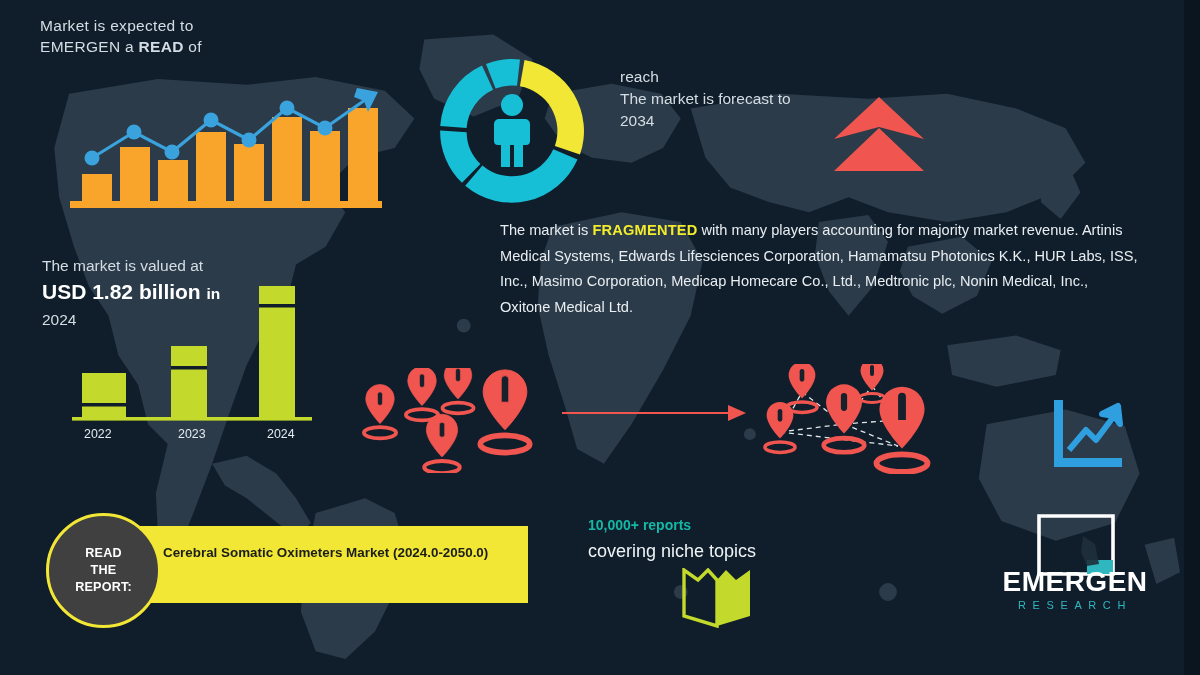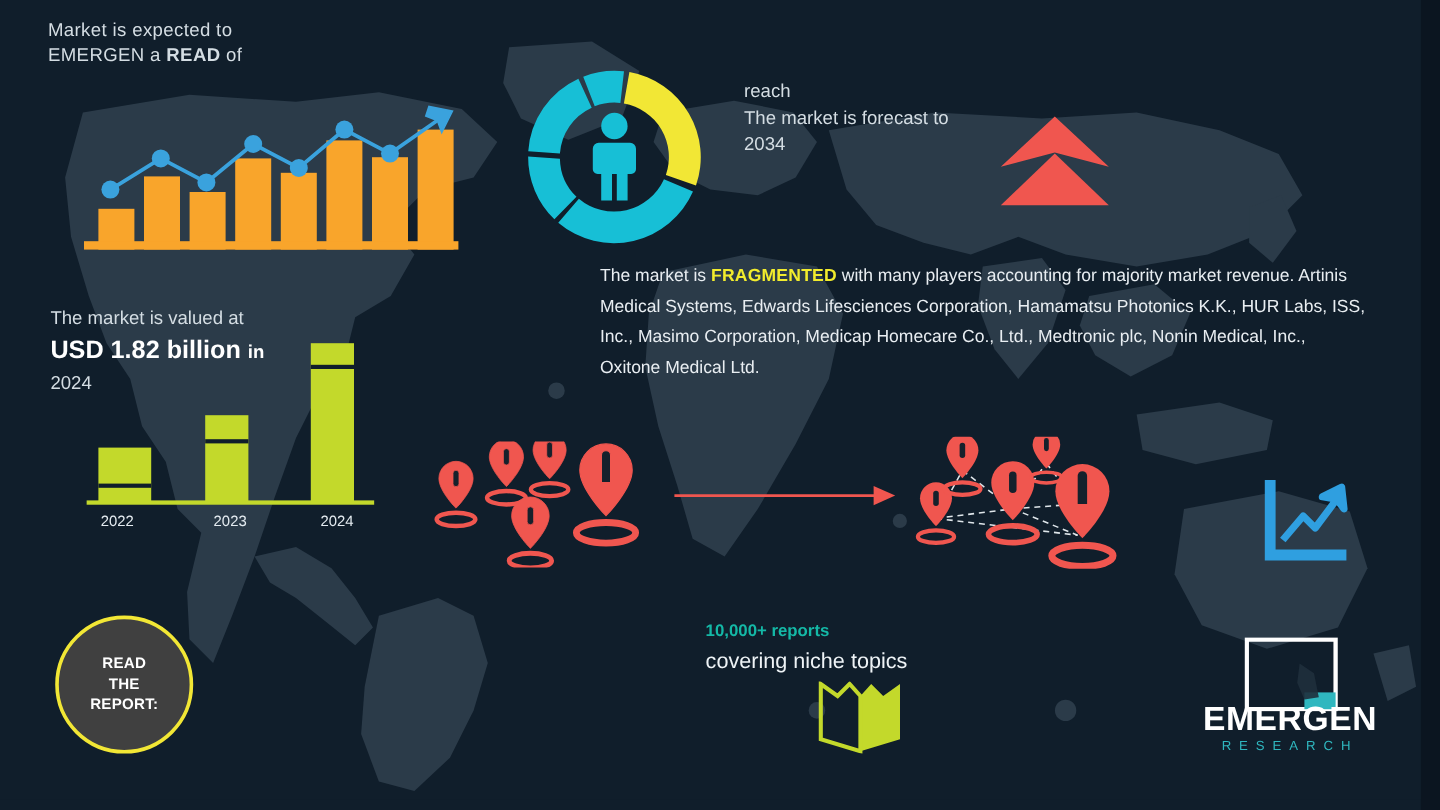--- a/index.html
+++ b/index.html
@@ -65,21 +65,21 @@
     position:absolute; left:46px; top:513px; width:115px; height:115px;
     border-radius:50%; background:#404040; border:3px solid #f2e735;
     display:flex; align-items:center; justify-content:center;
   }
   #read-circle div {
     text-align:center; font-size:12.6px; font-weight:700; color:#ffffff;
     line-height:17px; letter-spacing:.2px;
   }
 
   
-  #logo { position:absolute; left:985px; top:531px; width:180px; height:110px; }
+  #logo { position:absolute; left:985px; top:514px; width:180px; height:110px; }
   #logo-name {
     position:absolute; left:0; top:52px; width:180px; text-align:center;
     font-size:28px; font-weight:700; color:#ffffff; letter-spacing:.5px;
   }
   #logo-sub {
     position:absolute; left:0; top:85px; width:180px; text-align:center;
     font-size:11px; font-weight:400; color:#2fb7bf; letter-spacing:6.6px;
   }
   .yearlabel {
     position:absolute; font-size:12.4px; color:#e4ebf0; font-weight:400;
@@ -318,20 +318,23 @@
   <div class="txt" id="reports-block">
     <div class="r1">10,000+ reports</div>
     <div class="r2">covering niche topics</div>
   </div>
 
   <svg style="position:absolute;left:680px;top:568px;" width="74" height="60" viewBox="0 0 74 60">
     <path d="M37 12 L37 58 L70 48 L70 2 L56 12 L46 2 Z" fill="#c3d92b"></path>
     <path d="M37 12 L37 58 L4 48 L4 2 L18 12 L28 2 Z" fill="none" stroke="#c3d92b" stroke-width="3.4"></path>
   </svg>
 
+  <div id="banner">
+    <div id="banner-text">Cerebral Somatic Oximeters Market (2024.0-2050.0)</div>
+  </div>
   <div id="read-circle">
     <div>
       <div>READ</div>
       <div>THE</div>
       <div>REPORT:</div>
     </div>
   </div>
 
   <div id="logo">
     <svg style="position:absolute;left:52px;top:0;" width="78" height="62" viewBox="0 0 78 62">

